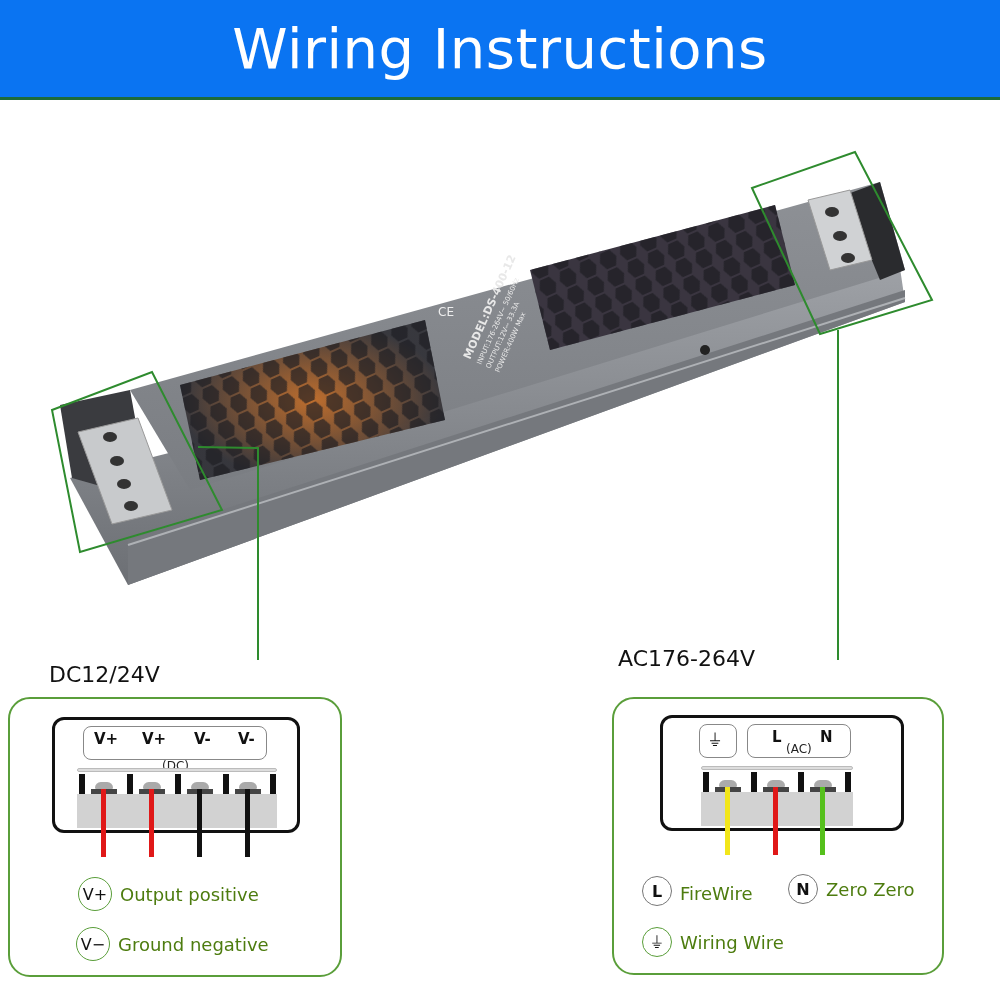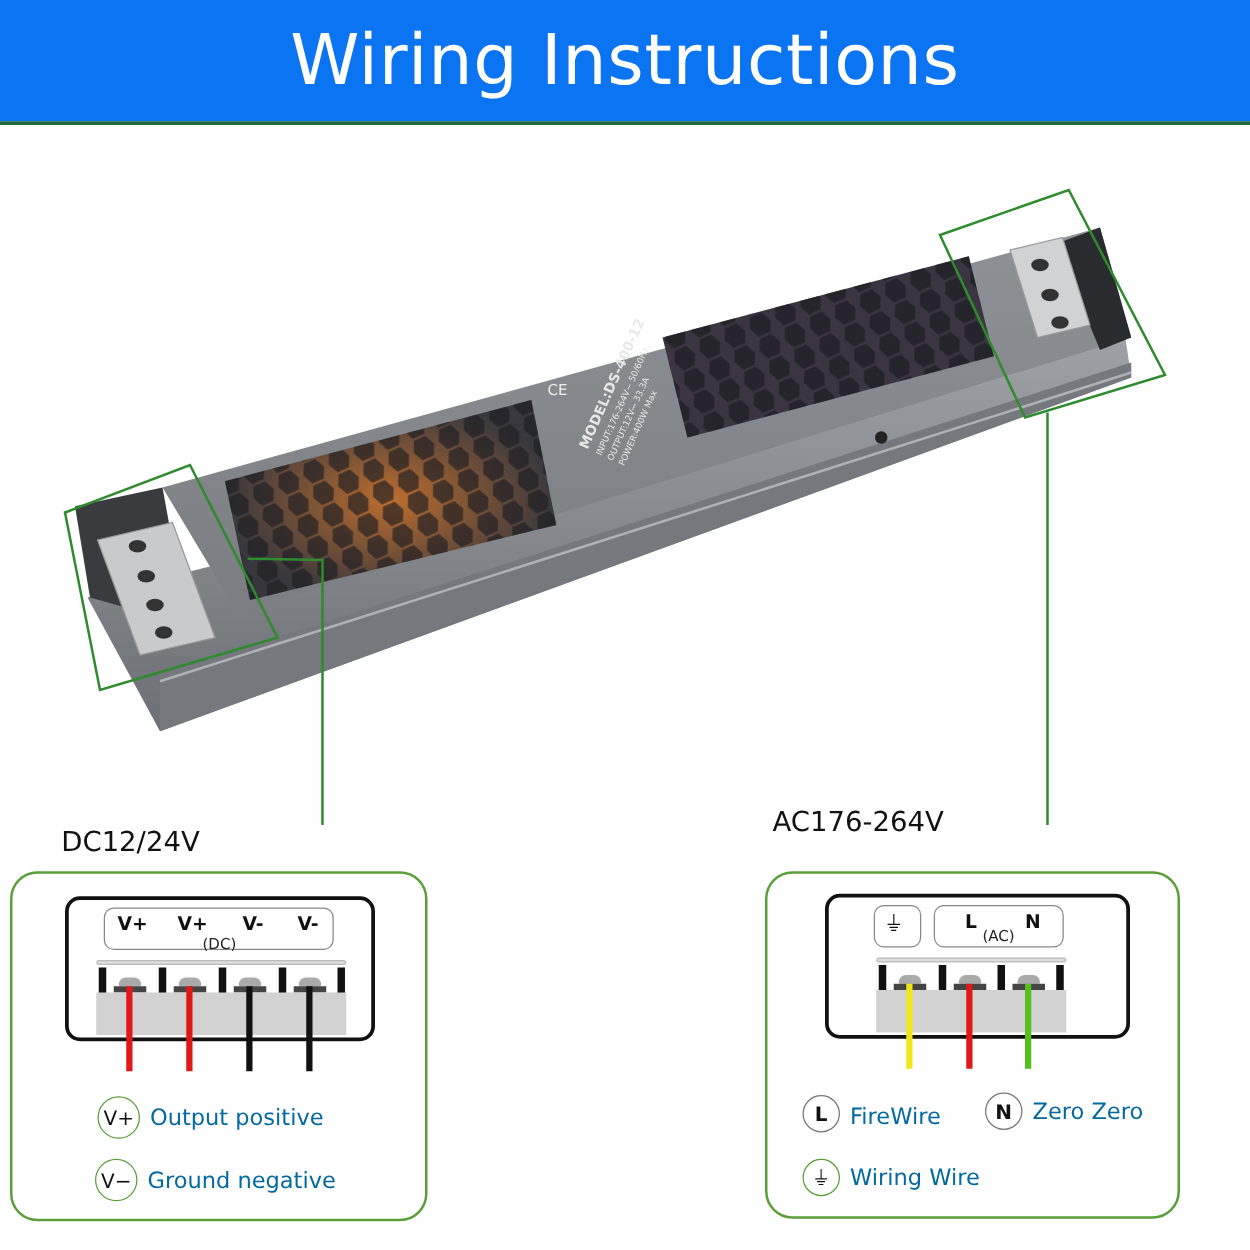--- a/index.html
+++ b/index.html
@@ -31,21 +31,21 @@
   .screw-head { position: absolute; width: 18px; height: 7px; border-radius: 9px 9px 2px 2px; background: #aaa; }
   .wire { position: absolute; width: 5px; }
 
   .legend-row { position: absolute; display: flex; align-items: center; }
   .legend-circle {
     width: 34px; height: 34px; border-radius: 50%; border: 1.5px solid #5a9e3a;
     display: flex; align-items: center; justify-content: center; font-size: 16px; color: #111;
     font-family: "DejaVu Sans", sans-serif; background: #fff;
   }
   .legend-circle.grey { border-color: #777; width: 30px; height: 30px; font-weight: bold; }
-  .legend-text { margin-left: 8px; font-size: 18px; color: #0369a1; font-family: "DejaVu Sans", sans-serif; }
+  .legend-text { margin-left: 8px; font-size: 18px; color: #4d7c0f; font-family: "DejaVu Sans", sans-serif; }
 </style>
 </head>
 <body>
 
 <div class="header">
   <span class="header-title">Wiring Instructions</span>
 </div>
 <div class="header-line"></div>
 
 <svg class="product" viewBox="0 100 1000 560" width="1000" height="560">
@@ -116,21 +116,21 @@
   <polyline points="198,447 258,448 258,695" fill="none" stroke="#2e8b2e" stroke-width="2"></polyline>
   <line x1="838" y1="330" x2="838" y2="695" stroke="#2e8b2e" stroke-width="2"></line>
 </svg>
 
 <div class="section-title" style="left:18px; top:662px;margin-left:31px;">DC12/24V</div>
 <div class="panel" style="left:8px; top:697px; width:334px; height:280px;">
   <div class="terminal-frame" style="left:42px; top:18px; width:248px; height:116px;">
     <div class="label-box" style="left:28px; top:6px; width:184px; height:34px;">
       <span class="term-label" style="left:10px; top:3px;">V+</span>
       <span class="term-label" style="left:58px; top:3px;">V+</span>
-      <span class="term-sub" style="left:78px; top:21px;">(DC)</span>
+      <span class="term-sub" style="left:78px; top:32px;">(DC)</span>
       <span class="term-label" style="left:110px; top:3px;">V-</span>
       <span class="term-label" style="left:154px; top:3px;">V-</span>
     </div>
     <div class="rail" style="left:22px; top:48px; width:200px;"></div>
     <div class="divider" style="left:24px; top:54px; height:26px;"></div>
     <div class="divider" style="left:72px; top:54px; height:26px;"></div>
     <div class="divider" style="left:120px; top:54px; height:26px;"></div>
     <div class="divider" style="left:168px; top:54px; height:26px;"></div>
     <div class="divider" style="left:215px; top:54px; height:26px;"></div>
     <div class="screw-head" style="left:40px; top:62px;"></div>

